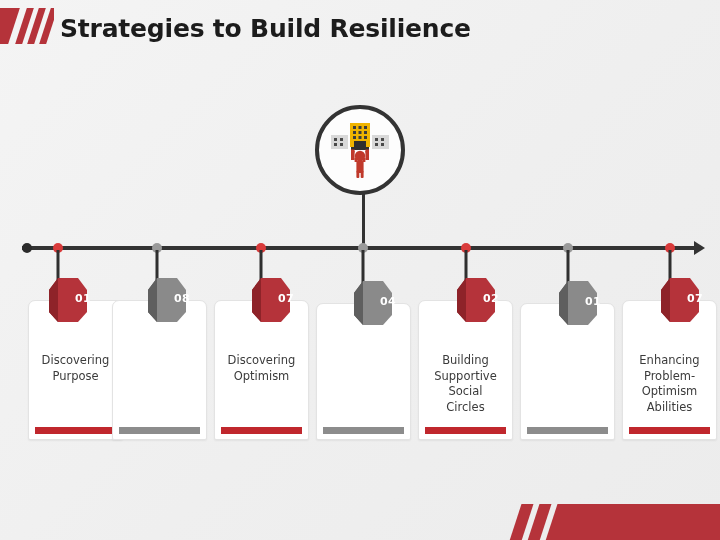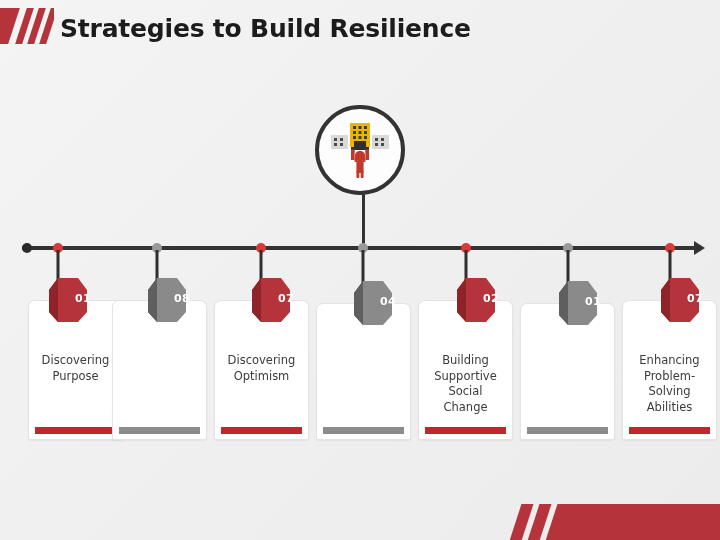--- a/index.html
+++ b/index.html
@@ -341,21 +341,21 @@
           <path d="M13 0 L13 44 L4 34 L4 12 Z" fill="#8e2329"></path>
           <path d="M13 0 L33 0 L42 12 L42 34 L33 44 L13 44 Z" fill="#b5333a"></path>
           <path d="M4 12 L13 0 L13 44 L4 34 Z" fill="#8e2329"></path>
         </svg>
         <div class="num">02</div>
       </div>
       <div class="card" style="left: 418px; top: 300px; height: 140px;">
         <div class="card-text">Building
 Supportive
 Social
-Change</div>
+Circles</div>
         <div class="card-bottom" style="background: rgb(192, 39, 45);"></div>
       </div>
       <div class="ribbon" style="left: 555px; top: 281px;">
         <svg viewBox="0 0 46 56" width="46" height="56" aria-hidden="true">
           <path d="M13 0 L13 44 L4 34 L4 12 Z" fill="#5f5f5f"></path>
           <path d="M13 0 L33 0 L42 12 L42 34 L33 44 L13 44 Z" fill="#8a8a8a"></path>
           <path d="M4 12 L13 0 L13 44 L4 34 Z" fill="#5f5f5f"></path>
         </svg>
         <div class="num">01</div>
       </div>
@@ -366,21 +366,21 @@
         <svg viewBox="0 0 46 56" width="46" height="56" aria-hidden="true">
           <path d="M13 0 L13 44 L4 34 L4 12 Z" fill="#8e2329"></path>
           <path d="M13 0 L33 0 L42 12 L42 34 L33 44 L13 44 Z" fill="#b5333a"></path>
           <path d="M4 12 L13 0 L13 44 L4 34 Z" fill="#8e2329"></path>
         </svg>
         <div class="num">07</div>
       </div>
       <div class="card" style="left: 622px; top: 300px; height: 140px;">
         <div class="card-text">Enhancing
 Problem-
-Solving
+Optimism
 Abilities</div>
         <div class="card-bottom" style="background: rgb(192, 39, 45);"></div>
       </div>
     </div>
 
   <div class="corner-mark">
     <div class="cbar c1"></div>
     <div class="cbar c2"></div>
     <div class="cbar c3"></div>
   </div>

